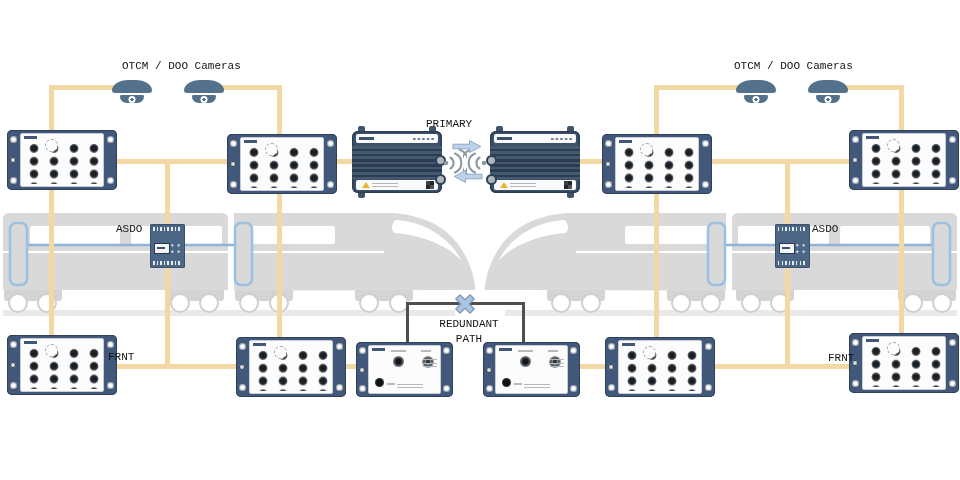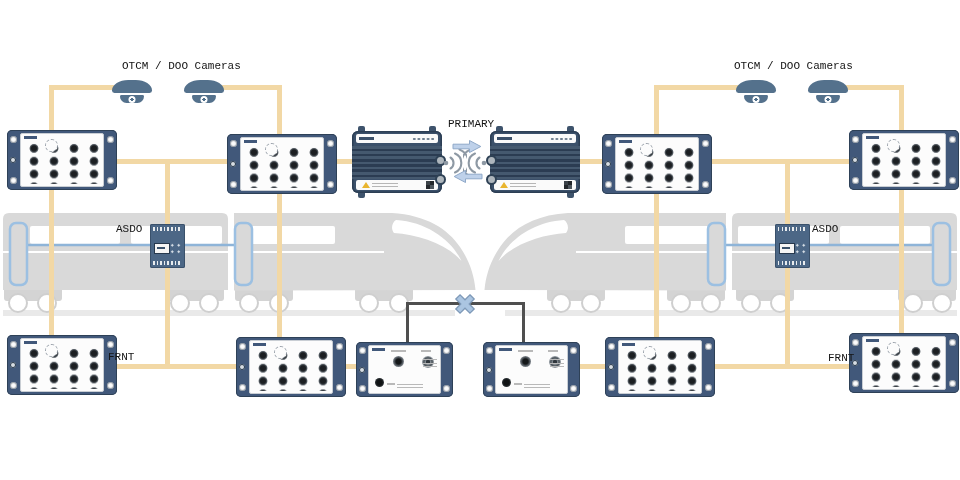--- a/index.html
+++ b/index.html
@@ -387,19 +387,23 @@
       <i class="r-c2"></i>
       <i class="r-t3"></i>
       <i class="r-c3"></i>
       <i class="r-t5"></i>
       <i class="r-t4"></i>
     </div>
   </div>
 
   <div class="lbl" style="left:122px;top:60px">OTCM / DOO Cameras</div>
   <div class="lbl" style="left:734px;top:60px">OTCM / DOO Cameras</div>
-  <div class="lbl" style="left:448px;top:118px">PRIMARY</div>
+  <div class="lbl" style="left:426px;top:118px">PRIMARY</div>
   <div class="lbl" style="left:116px;top:223px">ASDO</div>
   <div class="lbl" style="left:812px;top:223px">ASDO</div>
   <div class="lbl" style="left:108px;top:351px">FRNT</div>
   <div class="lbl" style="left:828px;top:352px">FRNT</div>
+  <div class="lbl center" style="left:409px;top:317px;width:120px;line-height:15px">
+    <div>REDUNDANT</div>
+    <div>PATH</div>
+  </div>
 
 </div>
 
 </body></html>

